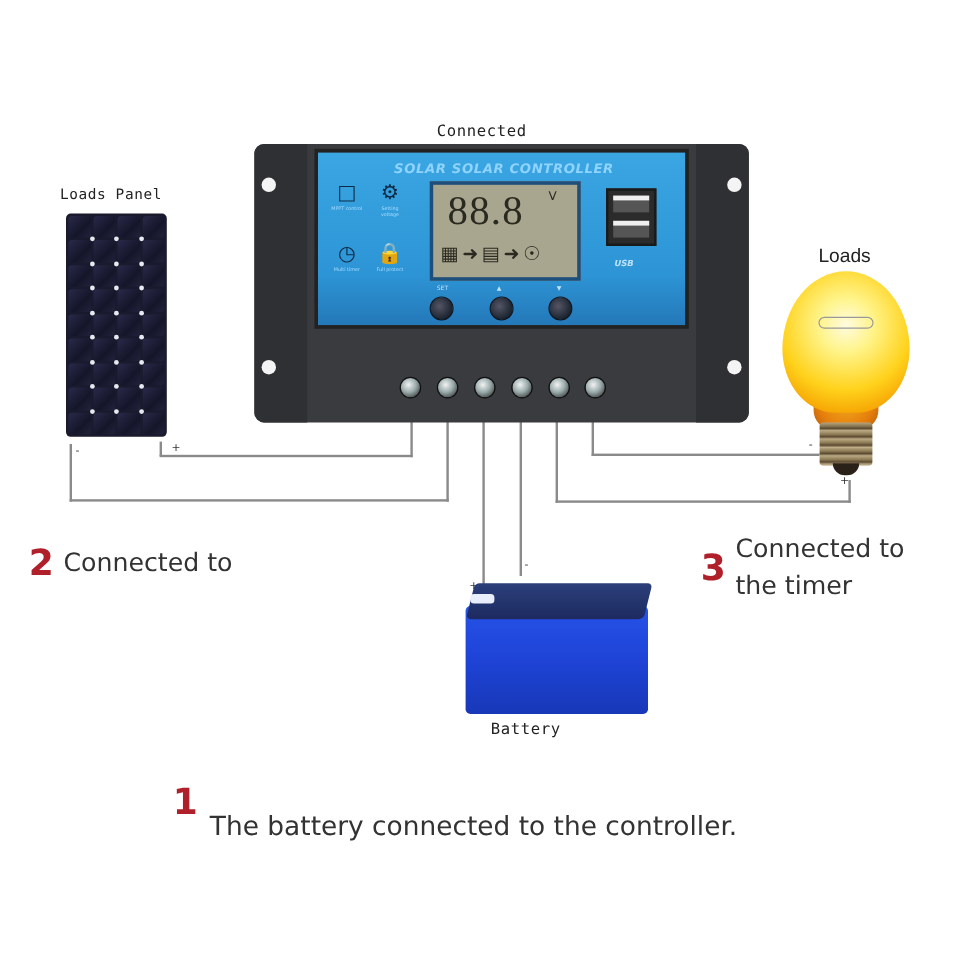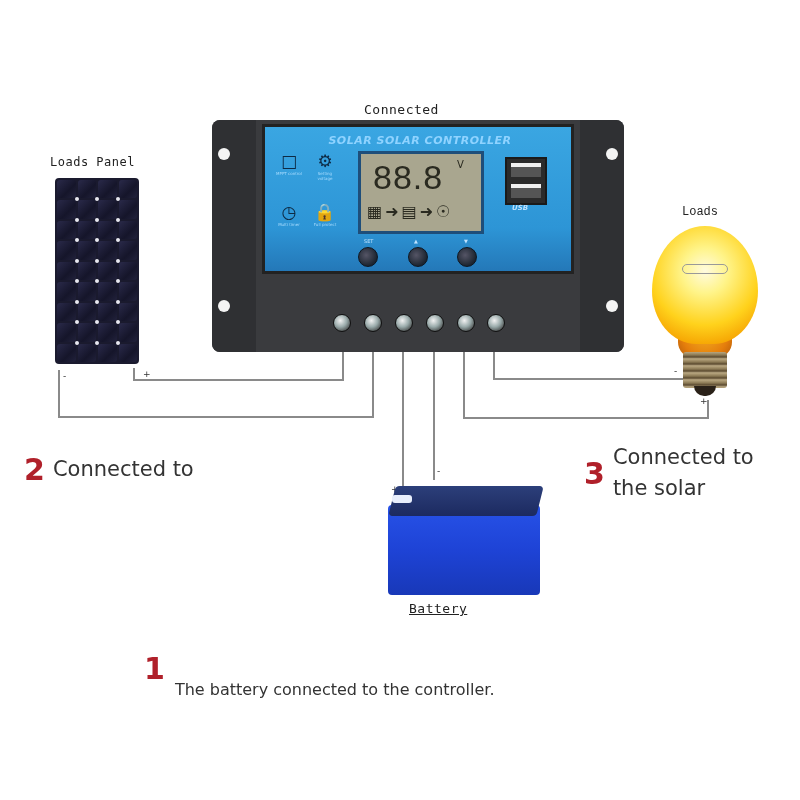--- a/index.html
+++ b/index.html
@@ -27,49 +27,49 @@
     
     .ctrl-body { position: absolute; left: 212px; top: 120px; width: 412px; height: 232px; background: #3a3b3e; border-radius: 8px; }
     .ctrl-wing { position: absolute; top: 0; width: 44px; height: 232px; background: #2f3033; }
     .hole { position: absolute; width: 12px; height: 12px; border-radius: 50%; background: #f4f4f4; }
     .ctrl-face { position: absolute; left: 262px; top: 124px; width: 312px; height: 150px; background: linear-gradient(180deg, #3aa6e2 0%, #2d95d6 70%, #2478b8 100%); border: 3px solid #222; box-sizing: border-box; }
     .ctrl-title { position: absolute; left: 300px; top: 134px; width: 240px; text-align: center; font-family: "DejaVu Sans", sans-serif; font-style: italic; font-weight: bold; font-size: 11px; color: #8fd3ff; letter-spacing: 0.5px; }
     .icon-box { position: absolute; width: 26px; height: 40px; display: flex; flex-direction: column; align-items: center; }
     .icon-glyph { font-size: 17px; color: #0d2a44; line-height: 20px; }
     .icon-cap { font-size: 4px; color: #a8dcff; line-height: 5px; text-align: center; }
     .lcd { position: absolute; left: 358px; top: 151px; width: 126px; height: 83px; background: #a9a68f; border: 3px solid #1e4e7a; box-sizing: border-box; }
-    .lcd-digits { position: absolute; left: 12px; top: 4px; font-family: Liberation Sans, sans-serif; font-size: 34px; color: #2a2a20; letter-spacing: 1px; }
+    .lcd-digits { position: absolute; left: 12px; top: 4px; font-family: Liberation Serif, serif; font-size: 34px; color: #2a2a20; letter-spacing: 1px; }
     .lcd-unit { position: absolute; left: 96px; top: 5px; font-size: 10px; color: #2a2a20; }
     .lcd-flow { position: absolute; left: 6px; top: 48px; font-size: 16px; color: #2a2a20; display: flex; gap: 3px; align-items: center; }
     .knob { position: absolute; width: 18px; height: 18px; border-radius: 50%; background: radial-gradient(circle at 40% 40%, #556 0%, #1c2530 70%); border: 1px solid #0e1620; }
     .knob-lbl { position: absolute; font-size: 5px; color: #bfe3ff; }
     .usb { position: absolute; left: 505px; top: 157px; width: 42px; height: 48px; background: #2b2b2b; border: 2px solid #1a1a1a; box-sizing: border-box; }
     .usb-slot { position: absolute; left: 4px; width: 30px; height: 14px; background: #555; border-top: 4px solid #f0f0f0; box-sizing: border-box; }
-    .usb-lbl { position: absolute; left: 512px; top: 204px; font-size: 7px; color: #bfe3ff; font-style: italic; font-weight: bold; }
+    .usb-lbl { position: absolute; left: 512px; top: 216px; font-size: 7px; color: #bfe3ff; font-style: italic; font-weight: bold; }
     .terminal { position: absolute; width: 16px; height: 16px; border-radius: 50%; background: radial-gradient(circle at 40% 35%, #f2f2f2 0%, #9aa 45%, #333 90%); border: 1px solid #111; }
 
     
     .bulb-glass { position: absolute; left: 652px; top: 226px; width: 106px; height: 118px; border-radius: 50% 50% 42% 42% / 55% 55% 45% 45%;
                   background: radial-gradient(circle at 50% 38%, #fffbe0 0%, #fff48a 25%, #ffd21c 60%, #f5a000 85%, #e07000 100%); }
     .bulb-neck { position: absolute; left: 678px; top: 320px; width: 54px; height: 38px; background: radial-gradient(ellipse at 50% 0%, #f9c52a 0%, #e57e0c 70%, #b55c0a 100%); border-radius: 0 0 16px 16px; }
     .bulb-base { position: absolute; left: 683px; top: 352px; width: 44px; height: 36px; background: repeating-linear-gradient(180deg, #b8a680 0px, #8c7a55 3px, #5b4a30 5px, #c4b28c 7px); border-radius: 3px; }
     .bulb-tip { position: absolute; left: 694px; top: 386px; width: 22px; height: 10px; background: #2a2118; border-radius: 0 0 10px 10px; }
     .filament { position: absolute; left: 682px; top: 264px; width: 44px; height: 8px; border: 1px solid #999; border-radius: 6px; }
 
     
     .bat-top { position: absolute; left: 392px; top: 486px; width: 148px; height: 30px; background: linear-gradient(180deg, #2c3f7a 0%, #1c2a60 100%); transform: skewX(-14deg); border-radius: 4px; }
     .bat-body { position: absolute; left: 388px; top: 505px; width: 152px; height: 90px; background: linear-gradient(180deg, #2752e8 0%, #1e43d6 50%, #1838b8 100%); border-radius: 4px; }
   </style>
 </head>
 <body>
 
 <div class="abs mono-label" style="left:364px; top:102px; font-size:13px;">Connected</div>
 <div class="abs mono-label" style="left:50px; top:155px;">Loads Panel</div>
-<div class="abs" style="left:682px; top:205px; font-size:12px; color:#222; font-family:Liberation Mono, monospace;text-align:right;">Loads</div>
-<div class="abs mono-label" style="left:409px; top:601px; font-size:13px;text-decoration:underline;">Battery</div>
+<div class="abs" style="left:682px; top:205px; font-size:16px; color:#222; font-family:Liberation Sans, sans-serif;text-align:right;">Loads</div>
+<div class="abs mono-label" style="left:409px; top:601px; font-size:13px;">Battery</div>
 
 <div class="panel" id="panel">
     <div class="cell"></div>
     <div class="cell"></div>
     <div class="cell"></div>
     <div class="cell nodot"></div>
     <div class="cell"></div>
     <div class="cell"></div>
     <div class="cell"></div>
     <div class="cell nodot"></div>
@@ -210,22 +210,22 @@
   <span class="step-num">2</span>
   <div class="caption">
     <div>Connected to</div>
   </div>
 </div>
 
 <div class="abs" style="left:584px; top:442px; display:flex; align-items:center; gap:8px;">
   <span class="step-num">3</span>
   <div class="caption">
     <div>Connected to</div>
-    <div>the solar</div>
+    <div>the timer</div>
   </div>
 </div>
 
 <div class="abs" style="left:144px; top:630px; display:flex; align-items:center; gap:10px;">
   <span class="step-num">1</span>
-  <div class="caption" style="font-size:16px; line-height:32px;margin-top:44px;">
+  <div class="caption" style="font-size:22px; line-height:32px;margin-top:44px;">
     <div>The battery connected to the controller.</div>
   </div>
 </div>
 
 </body></html>

